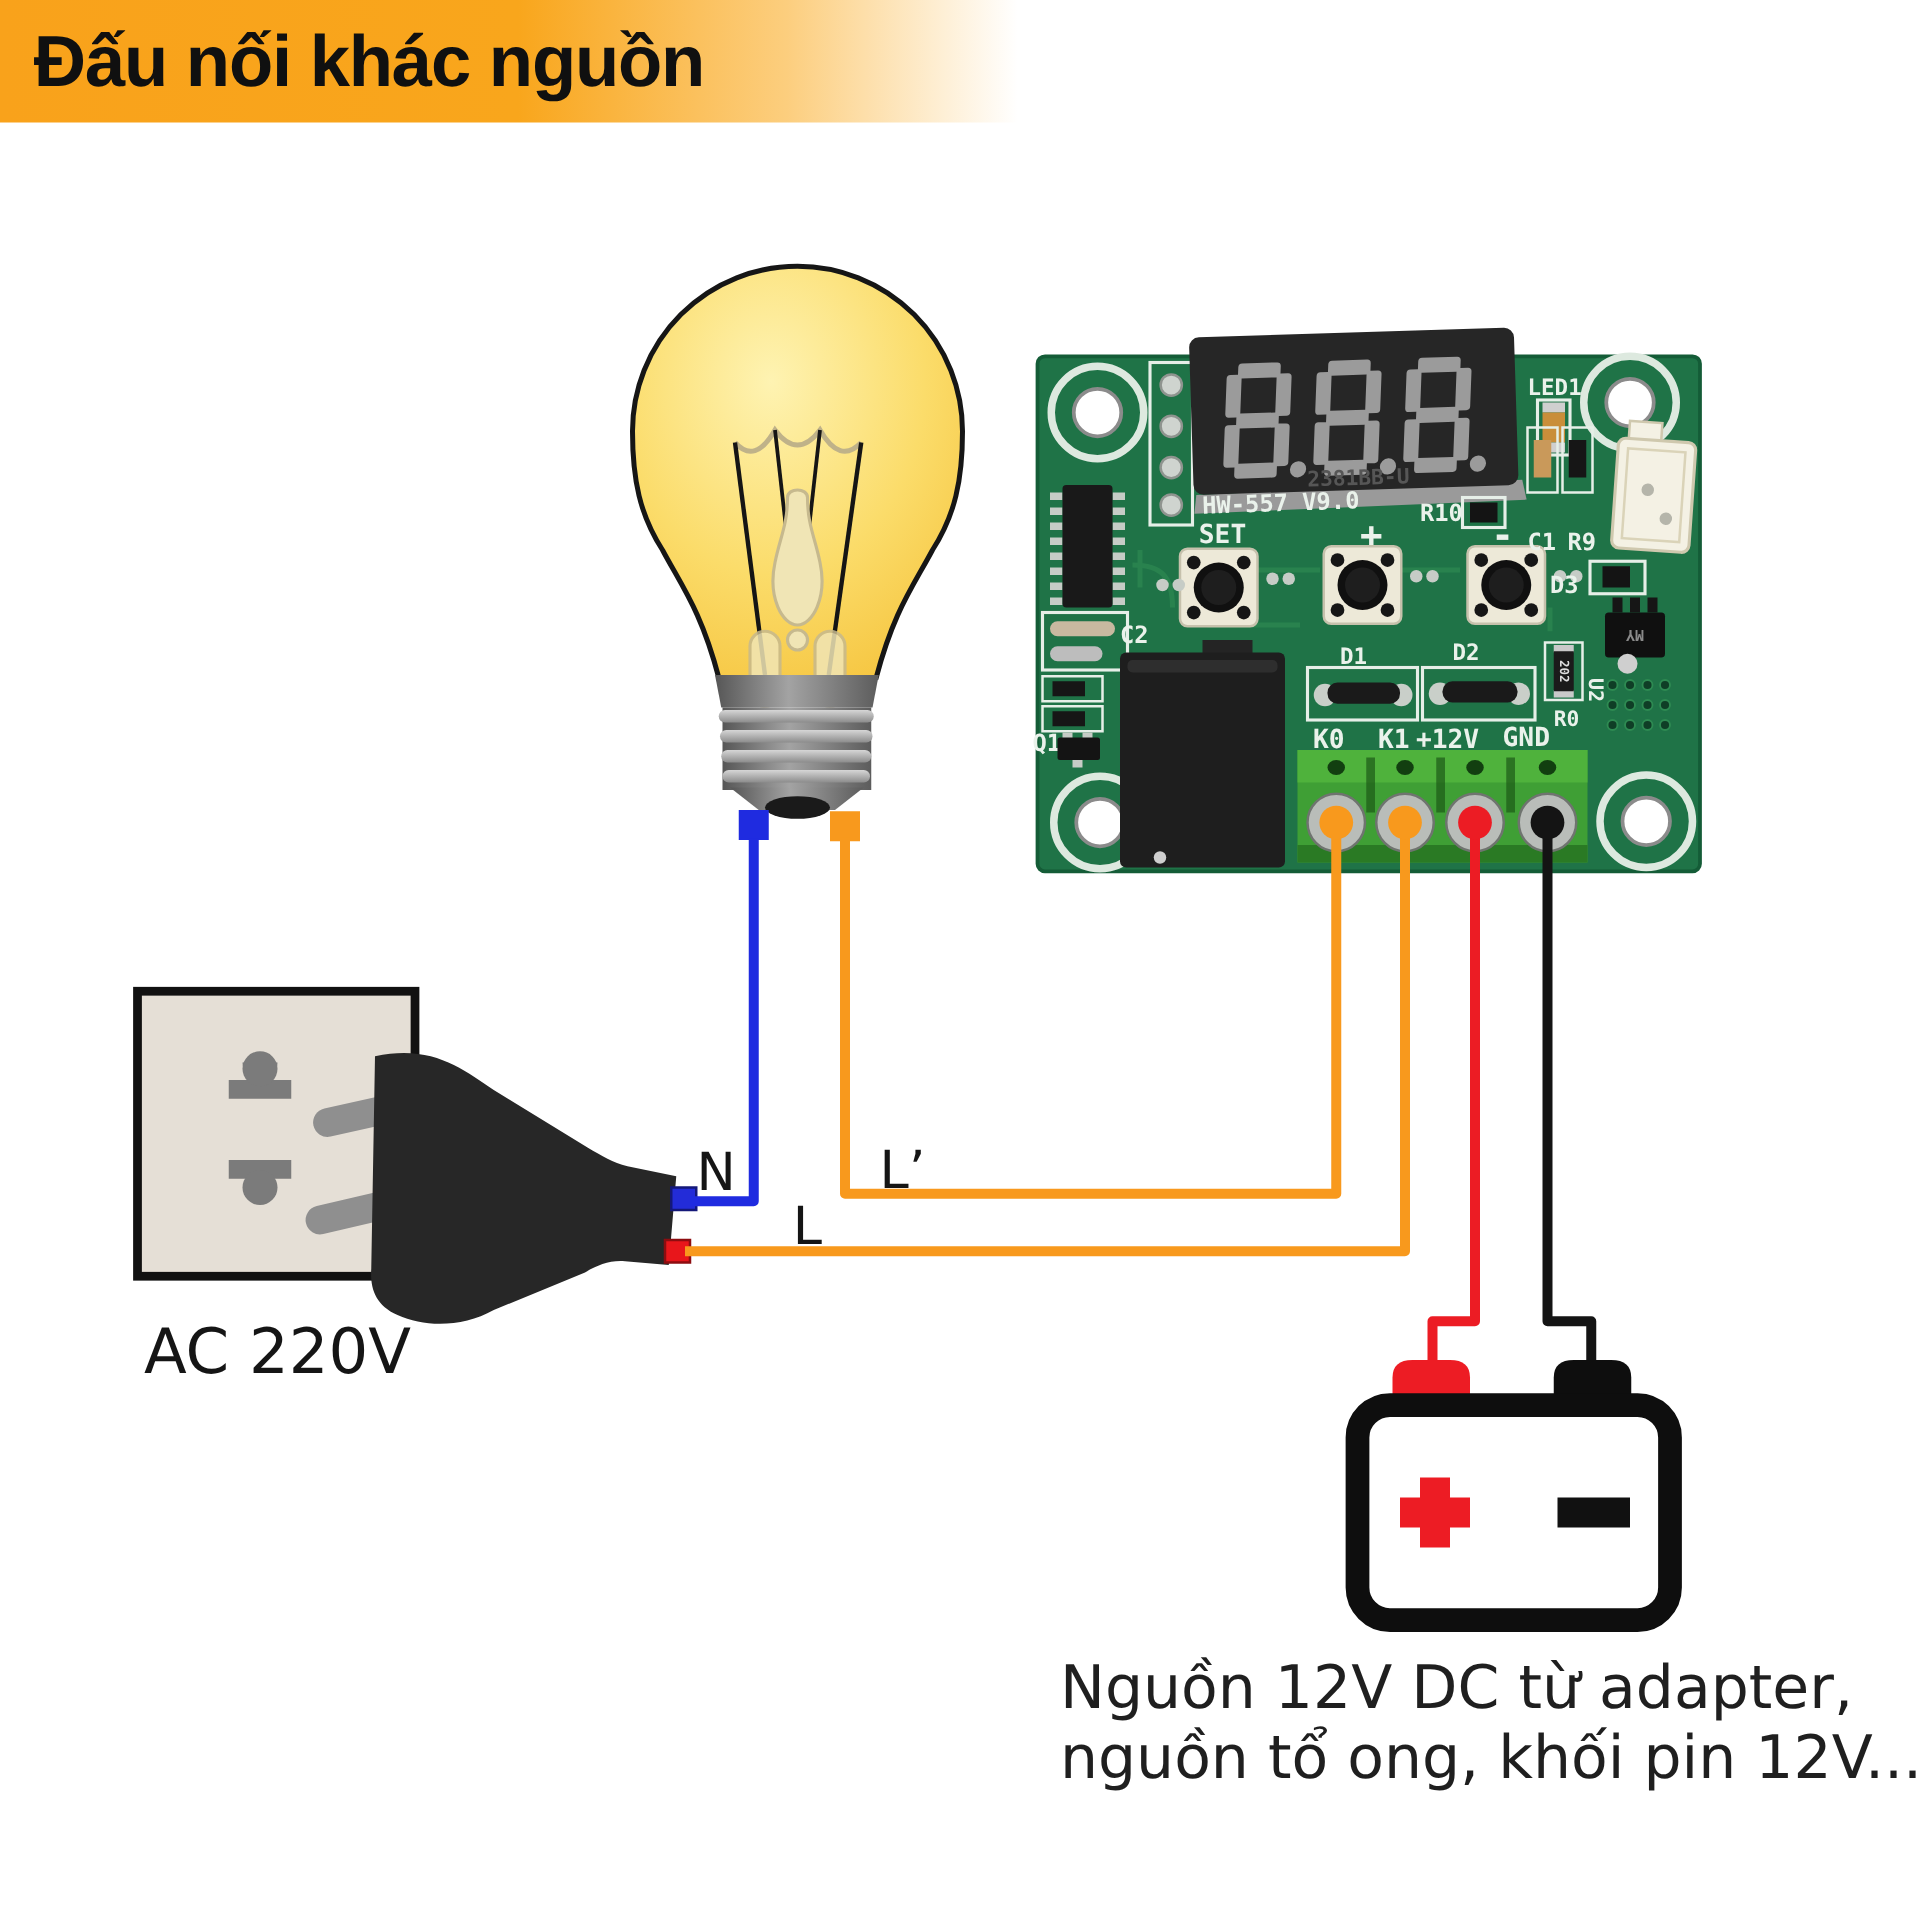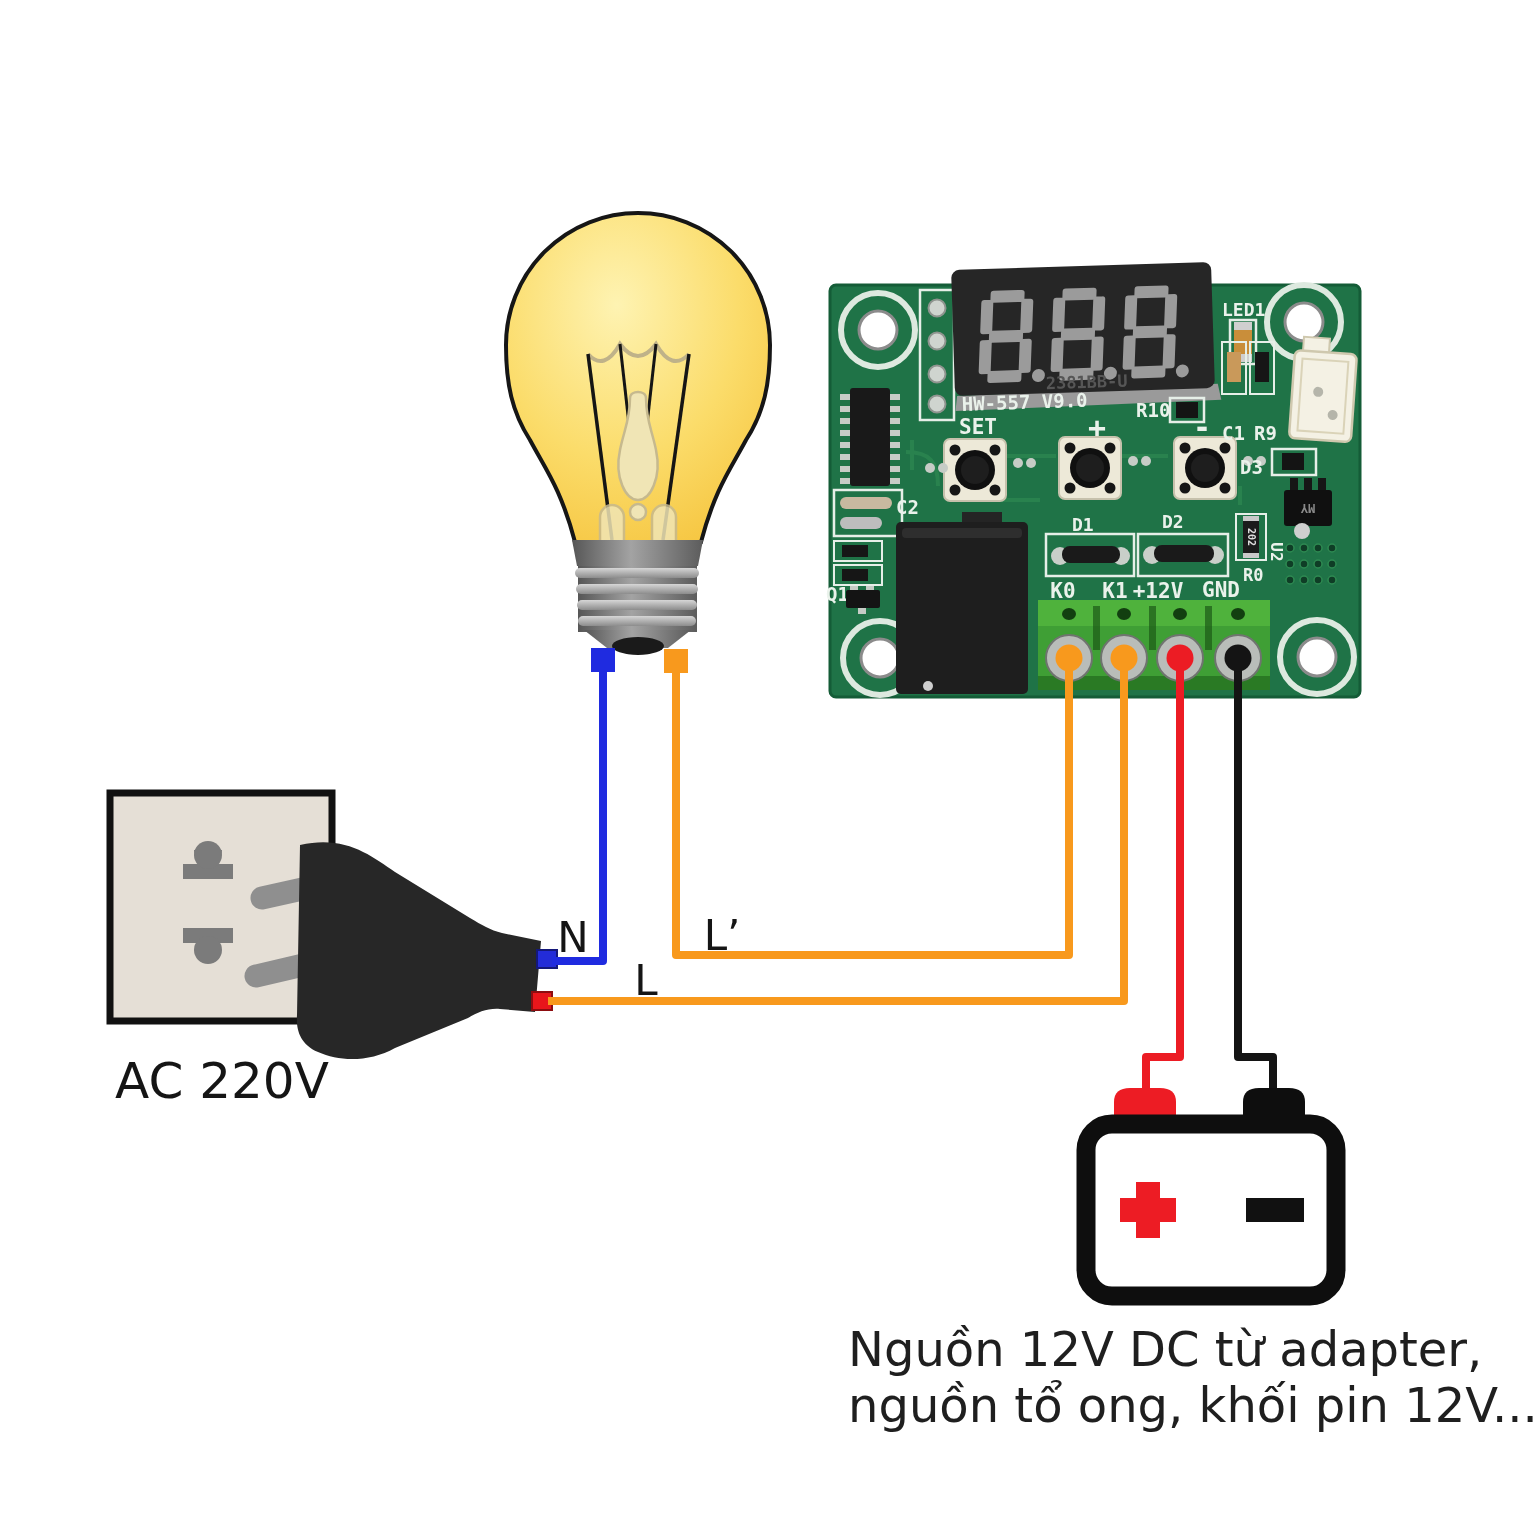--- a/index.html
+++ b/index.html
@@ -12,20 +12,23 @@
              letter-spacing:-1px;font-family:"Liberation Sans","DejaVu Sans",sans-serif;}
   svg{position:absolute;left:0;top:0;}
   .silk{font-family:"DejaVu Sans Mono","Liberation Mono",monospace;font-weight:bold;fill:#EAF2EB;}
   .plainlabel{font-family:"DejaVu Sans","Liberation Sans",sans-serif;fill:#151515;}
 </style>
 </head>
 <body>
 
 <div class="canvas">
 
+  <div class="header">
+    <h1>Đấu nối khác nguồn</h1>
+  </div>
 
   <svg width="1536" height="1536" viewBox="0 0 1536 1536">
     <defs>
       <radialGradient id="bulbGrad" cx="42%" cy="28%" r="85%">
         <stop offset="0%" stop-color="#FEF3B2"></stop>
         <stop offset="55%" stop-color="#FBDC6A"></stop>
         <stop offset="100%" stop-color="#F5C23A"></stop>
       </radialGradient>
       <linearGradient id="baseGrad" x1="0" y1="0" x2="1" y2="0">
         <stop offset="0%" stop-color="#565656"></stop>

